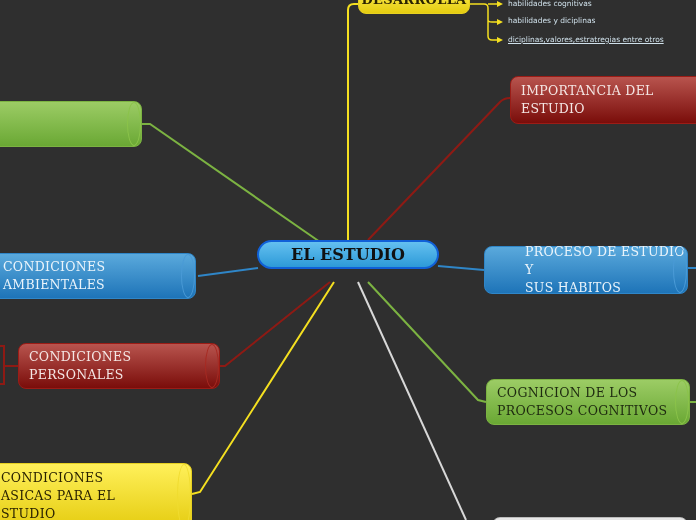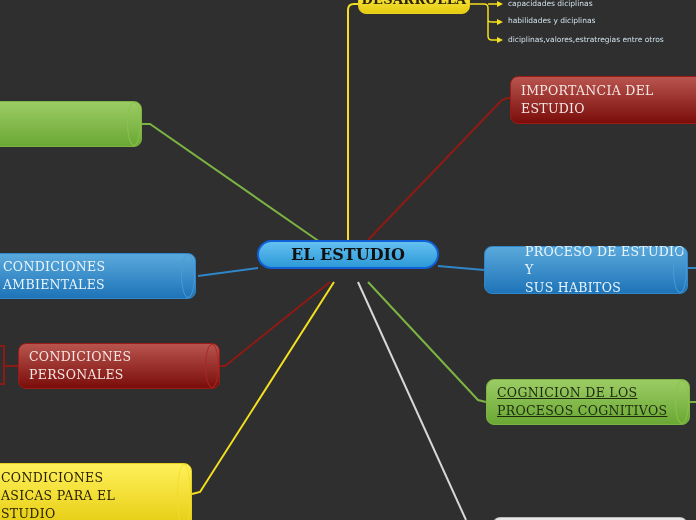--- a/index.html
+++ b/index.html
@@ -49,23 +49,23 @@
   <path d="M466 4 L484 4 Q488 4 488 8 L488 36 Q488 40 492 40 L500 40 M488 4 L500 4 M488 20 Q488 22 492 22 L500 22" stroke="#f5e020" stroke-width="1.5" fill="none"></path>
   <polygon points="497,1 503,4 497,7" fill="#f5e020"></polygon>
   <polygon points="497,19 503,22 497,25" fill="#f5e020"></polygon>
   <polygon points="497,37 503,40 497,43" fill="#f5e020"></polygon>
 </svg>
 
 <div class="node yellow" style="left:358px;top:-14px;width:112px;height:28px;justify-content:center;padding-left:0;">
   <span class="txt" style="font-weight:bold;font-size:13px;">DESARROLLA</span>
 </div>
 
-<div class="leaf" style="left:508px;top:-1px;"><span>capacidades diciplinas</span></div>
+<div class="leaf" style="left:508px;top:-1px;"><span>habilidades cognitivas</span></div>
 <div class="leaf" style="left:508px;top:16px;"><span>habilidades y diciplinas</span></div>
-<div class="leaf" style="left:508px;top:35px;"><span>diciplinas,valores,estratregias entre otros</span></div>
+<div class="leaf" style="left:508px;top:35px;text-decoration:underline;"><span>diciplinas,valores,estratregias entre otros</span></div>
 
 <div class="node red" style="left:510px;top:76px;width:196px;height:48px;">
   <span class="txt">IMPORTANCIA DEL
 ESTUDIO</span>
 </div>
 
 <div class="node green" style="left:-12px;top:101px;width:154px;height:46px;padding-left:12px;">
   <span class="cap" style="right:0;"></span>
 </div>
 
@@ -84,21 +84,21 @@
 SUS HABITOS</span>
   <span class="cap" style="right:0;"></span>
 </div>
 
 <div class="node red" style="left:18px;top:343px;width:202px;height:46px;">
   <span class="txt">CONDICIONES
 PERSONALES</span>
   <span class="cap" style="right:0;"></span>
 </div>
 
-<div class="node green" style="left:486px;top:379px;width:204px;height:46px;text-decoration:underline;">
+<div class="node green" style="left:486px;top:379px;width:204px;height:46px;">
   <span class="txt">COGNICION DE LOS
 PROCESOS COGNITIVOS</span>
   <span class="cap" style="right:0;"></span>
 </div>
 
 <div class="node yellow" style="left:-12px;top:463px;width:204px;height:66px;padding-left:12px;">
   <span class="txt">CONDICIONES
 ASICAS PARA EL
 STUDIO</span>
   <span class="cap" style="right:0;"></span>

